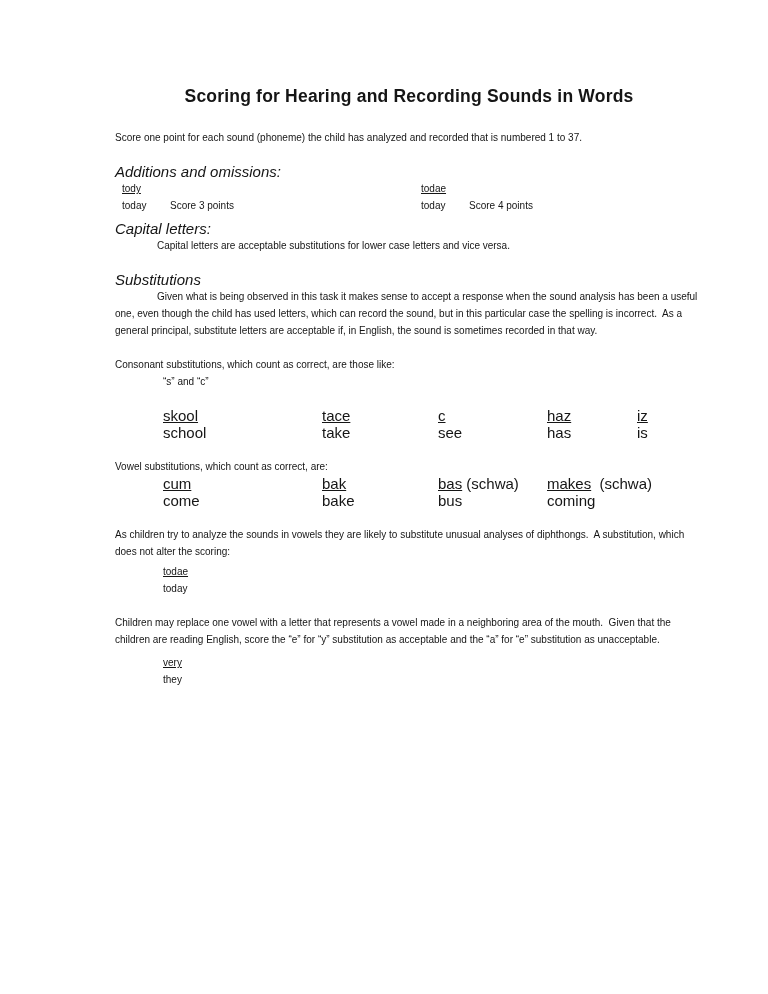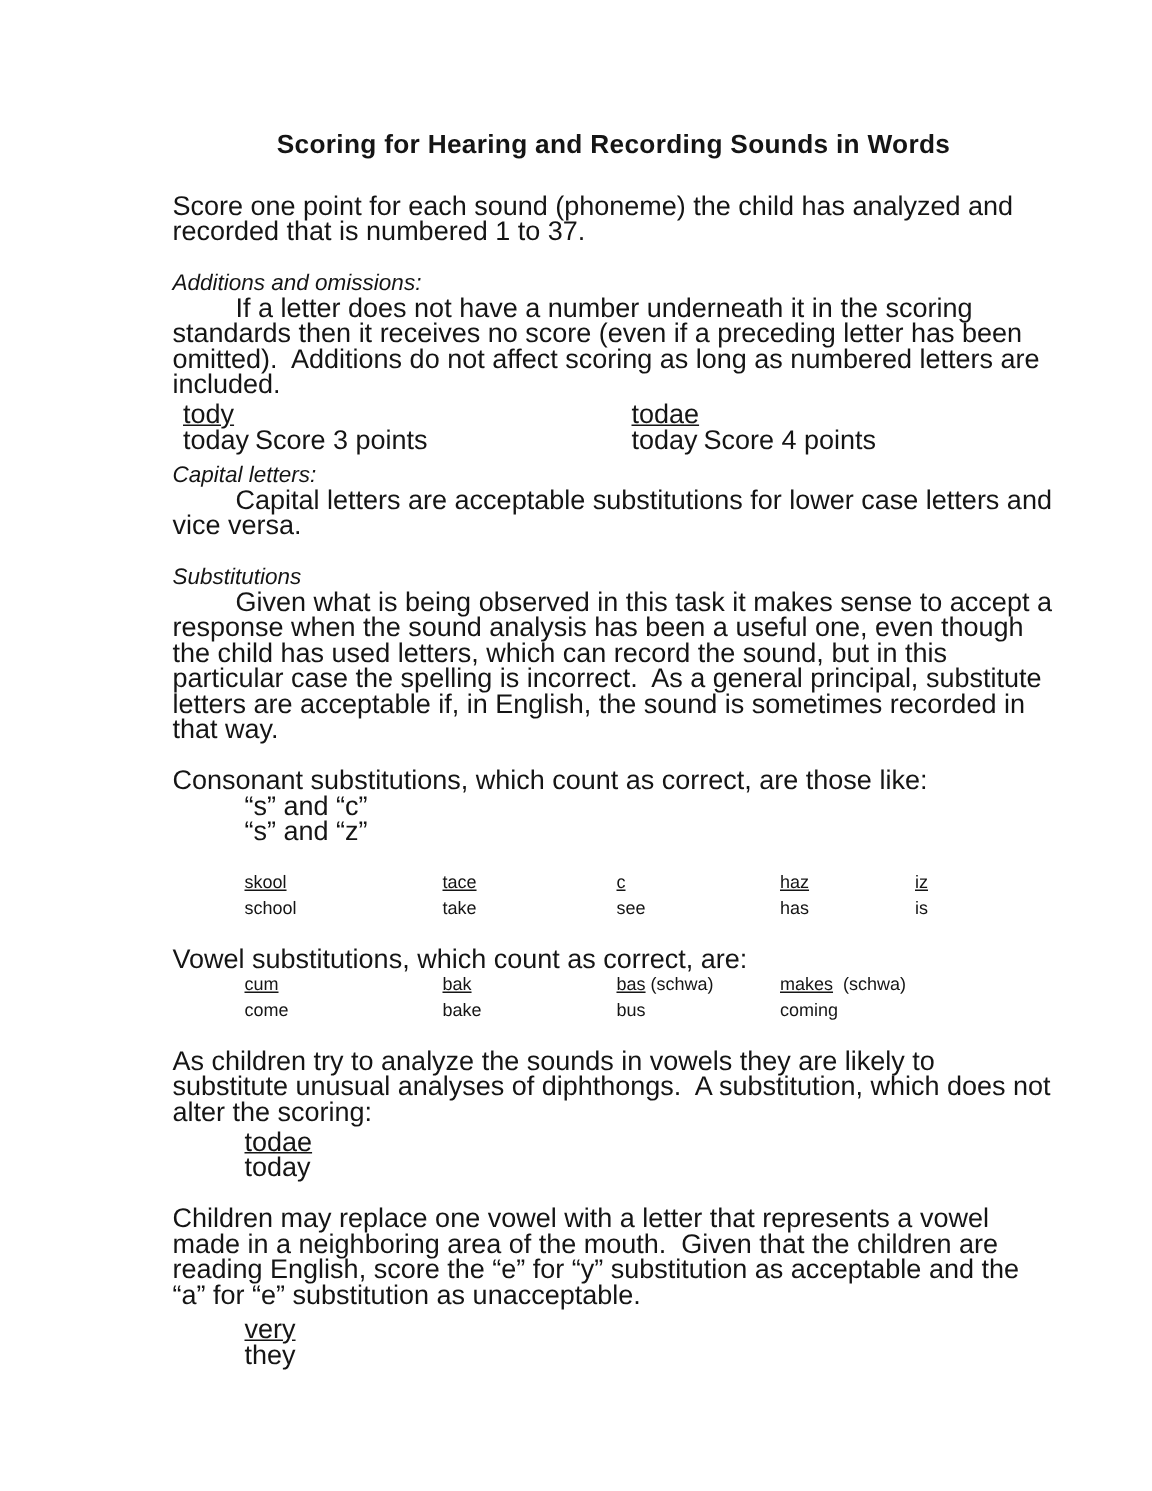--- a/index.html
+++ b/index.html
@@ -17,61 +17,60 @@
     background: #ffffff;
   }
   .title {
     font-size: 17.5px;
     font-weight: bold;
     text-align: center;
     letter-spacing: 0.2px;
     margin-bottom: 22px;
   }
   .txt, p {
-    font-size: 18px;
+    font-size: 10px;
     line-height: 17px;
     white-space: pre-wrap;
   }
   .h-italic {
     font-style: italic;
     font-size: 15px;
     line-height: 17px;
   }
   .indent { text-indent: 42px; }
   .gap { margin-bottom: 17px; }
   .gap-sm { margin-bottom: 6px; }
   .gap-xs { margin-bottom: 3px; }
   .u { text-decoration: underline; }
   .two-col { display: flex; }
   .two-col .col-left { width: 306px; padding-left: 7px; }
   .two-col .col-right { flex: 1; }
   .ex-word { display: inline-block; min-width: 48px; }
   .ind-block { margin-left: 48px; }
   .word-table { margin-left: 48px; }
   .wt-row { display: flex; }
-  .wt-cell { font-size: 12px; line-height: 17px; white-space: pre-wrap; }
+  .wt-cell { font-size: 15px; line-height: 17px; white-space: pre-wrap; }
   .cw1 { width: 132px; }
-  .cw2 { width: 116px; }
+  .cw2 { width: 116px; margin-left: 27px; }
   .cw3 { width: 109px; }
   .cw4 { width: 90px; }
   .cw5 { flex: 1; }
   .pairs { margin-left: 48px; }
 </style>
 </head>
 <body>
 
 <div class="page">
 
   <div class="title">Scoring for Hearing and Recording Sounds in Words</div>
 
   <p class="gap">Score one point for each sound (phoneme) the child has analyzed and recorded that is numbered 1 to 37.</p>
 
   <section class="gap-sm">
     <div class="h-italic">Additions and omissions:</div>
-    <p class="indent gap-xs">If a letter does not have a number underneath it in the scoring standards then it receives no score (even if a preceding letter has been omitted).  Additions do not affect scoring as long as numbered letters are included.</p>
     <div class="two-col">
       <div class="col-left">
         <div class="txt"><span class="u">tody</span></div>
         <div class="txt"><span class="ex-word">today</span><span>Score 3 points</span></div>
       </div>
       <div class="col-right">
         <div class="txt"><span class="u">todae</span></div>
         <div class="txt"><span class="ex-word">today</span><span>Score 4 points</span></div>
       </div>
     </div>
@@ -84,21 +83,20 @@
 
   <section class="gap">
     <div class="h-italic">Substitutions</div>
     <p class="indent">Given what is being observed in this task it makes sense to accept a response when the sound analysis has been a useful one, even though the child has used letters, which can record the sound, but in this particular case the spelling is incorrect.  As a general principal, substitute letters are acceptable if, in English, the sound is sometimes recorded in that way.</p>
   </section>
 
   <section class="gap">
     <p>Consonant substitutions, which count as correct, are those like:</p>
     <div class="pairs gap">
       <div class="txt">“s” and “c”</div>
-      <div class="txt">“s” and “z”</div>
     </div>
     <div class="word-table">
       <div class="wt-row">
         <div class="wt-cell cw1"><span class="u">skool</span></div>
         <div class="wt-cell cw2"><span class="u">tace</span></div>
         <div class="wt-cell cw3"><span class="u">c</span></div>
         <div class="wt-cell cw4"><span class="u">haz</span></div>
         <div class="wt-cell cw5"><span class="u">iz</span></div>
       </div>
       <div class="wt-row">

